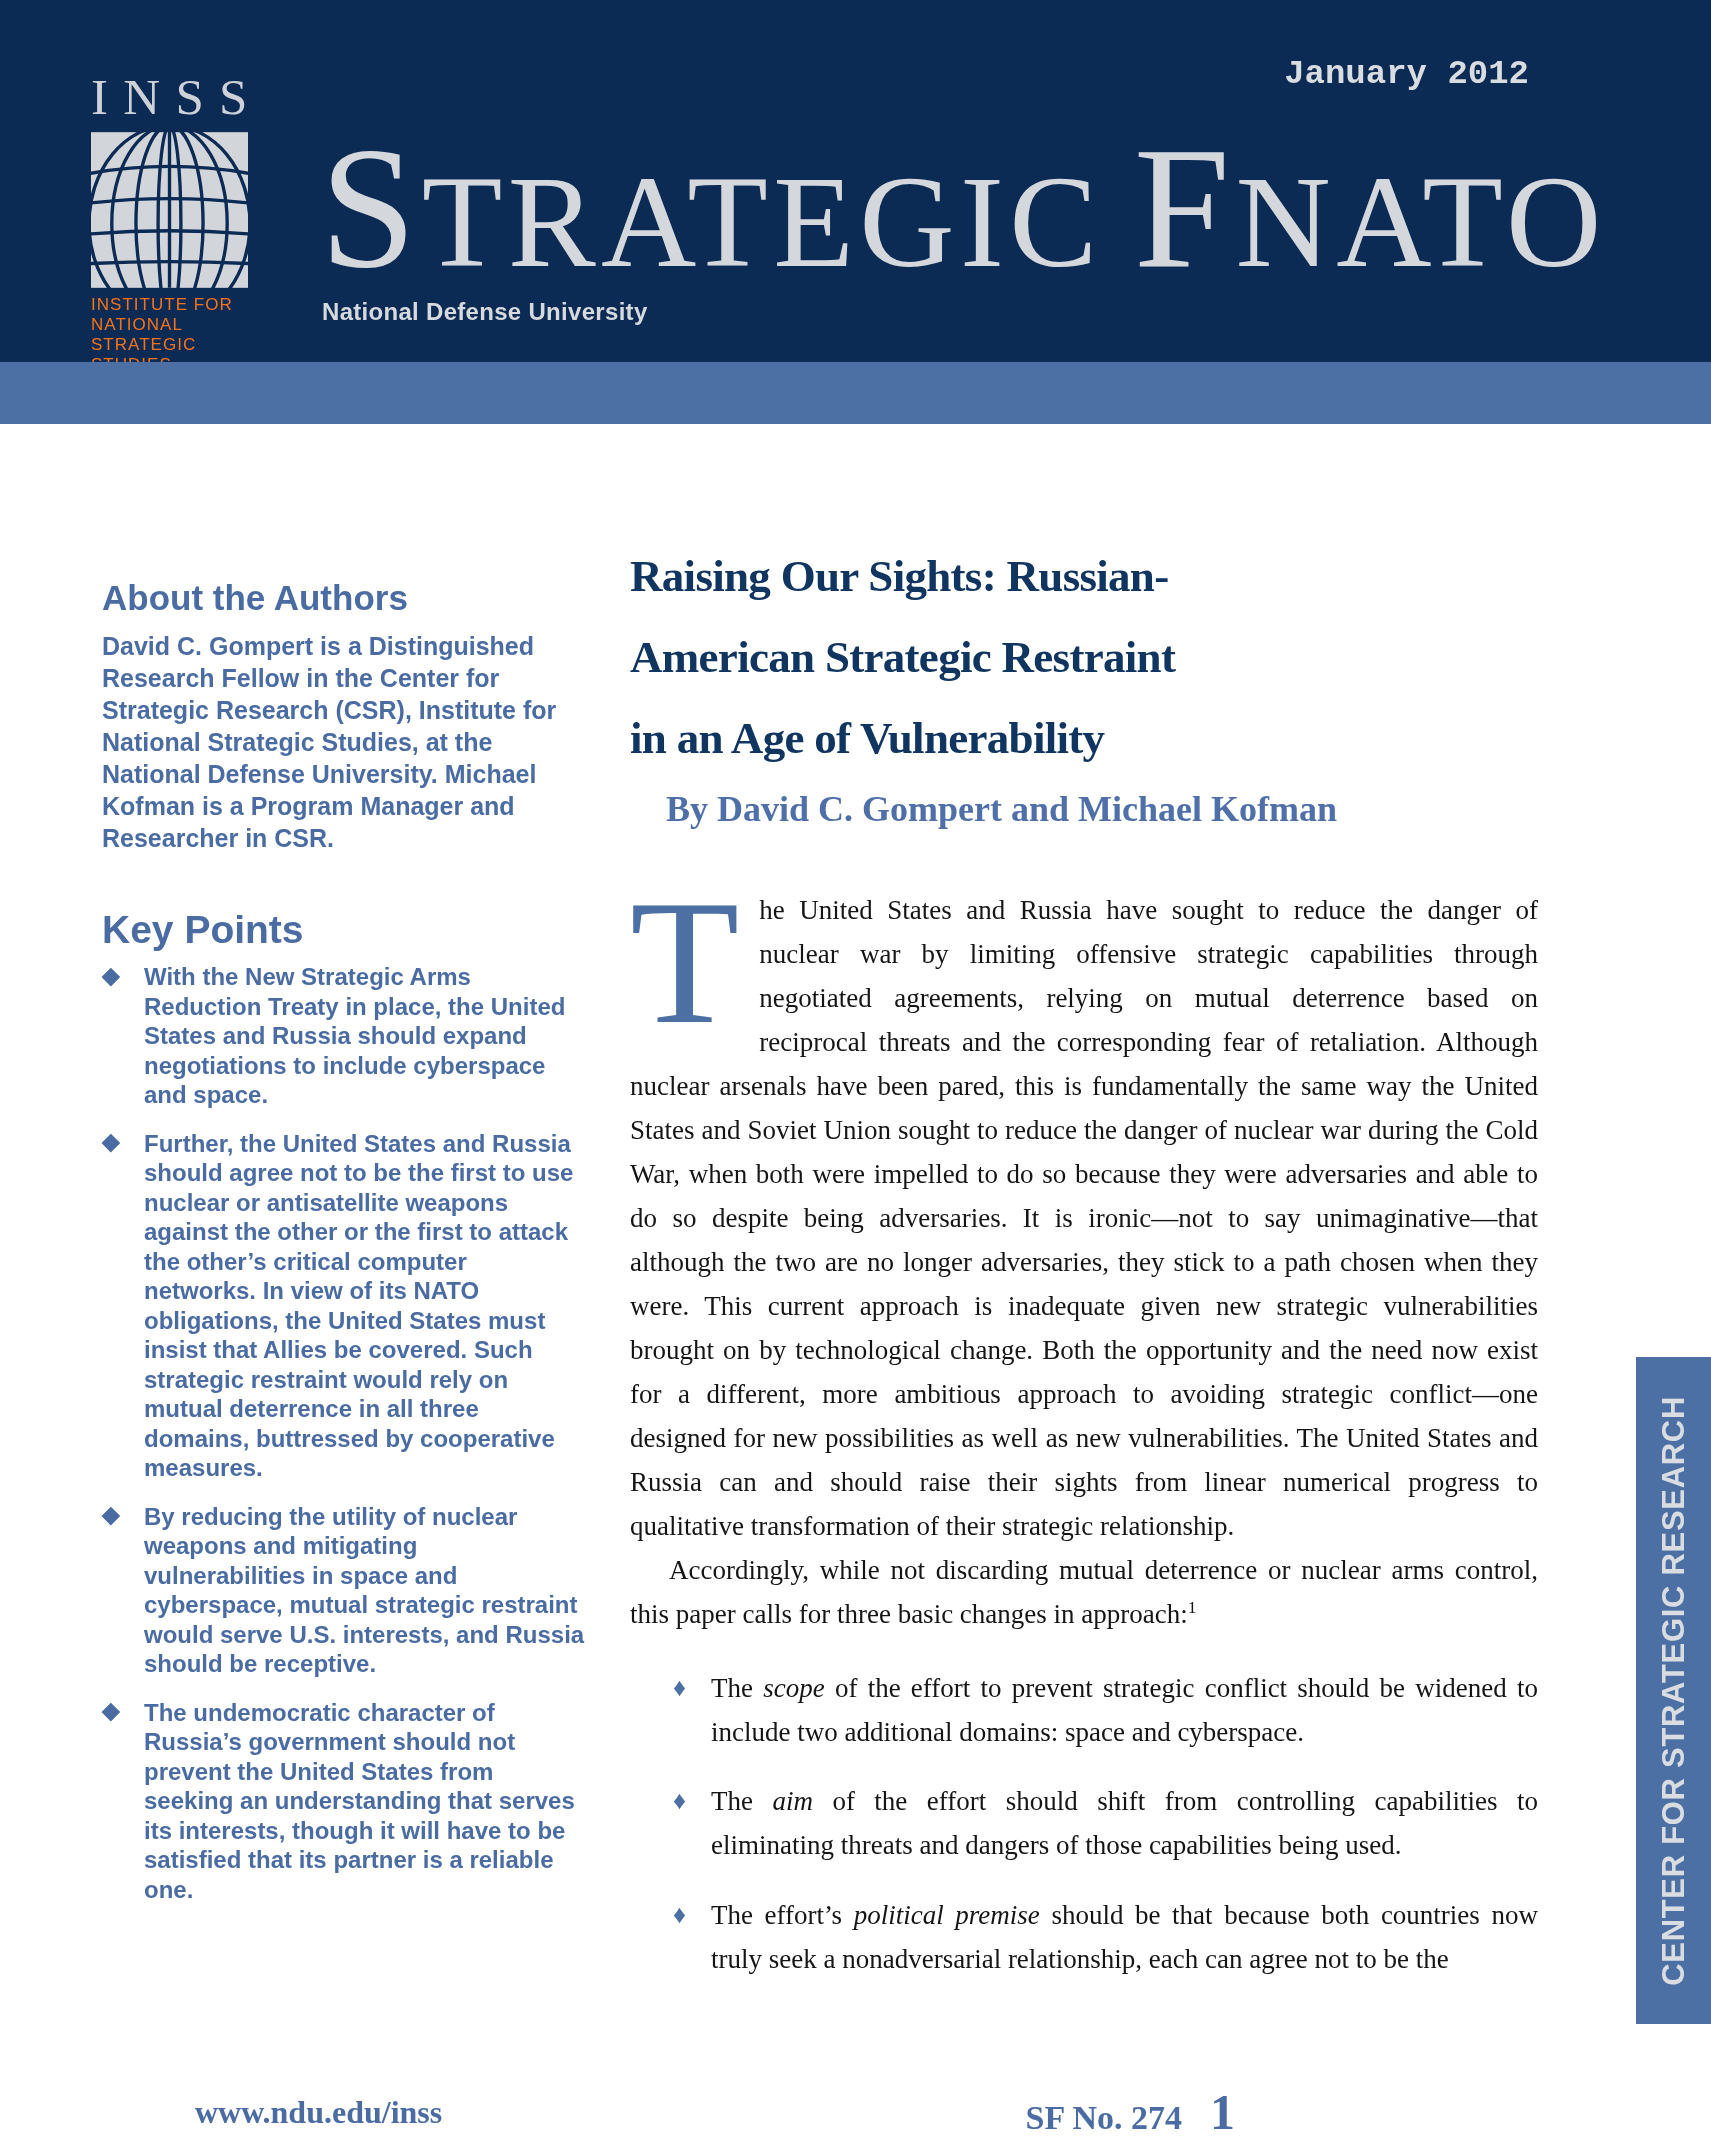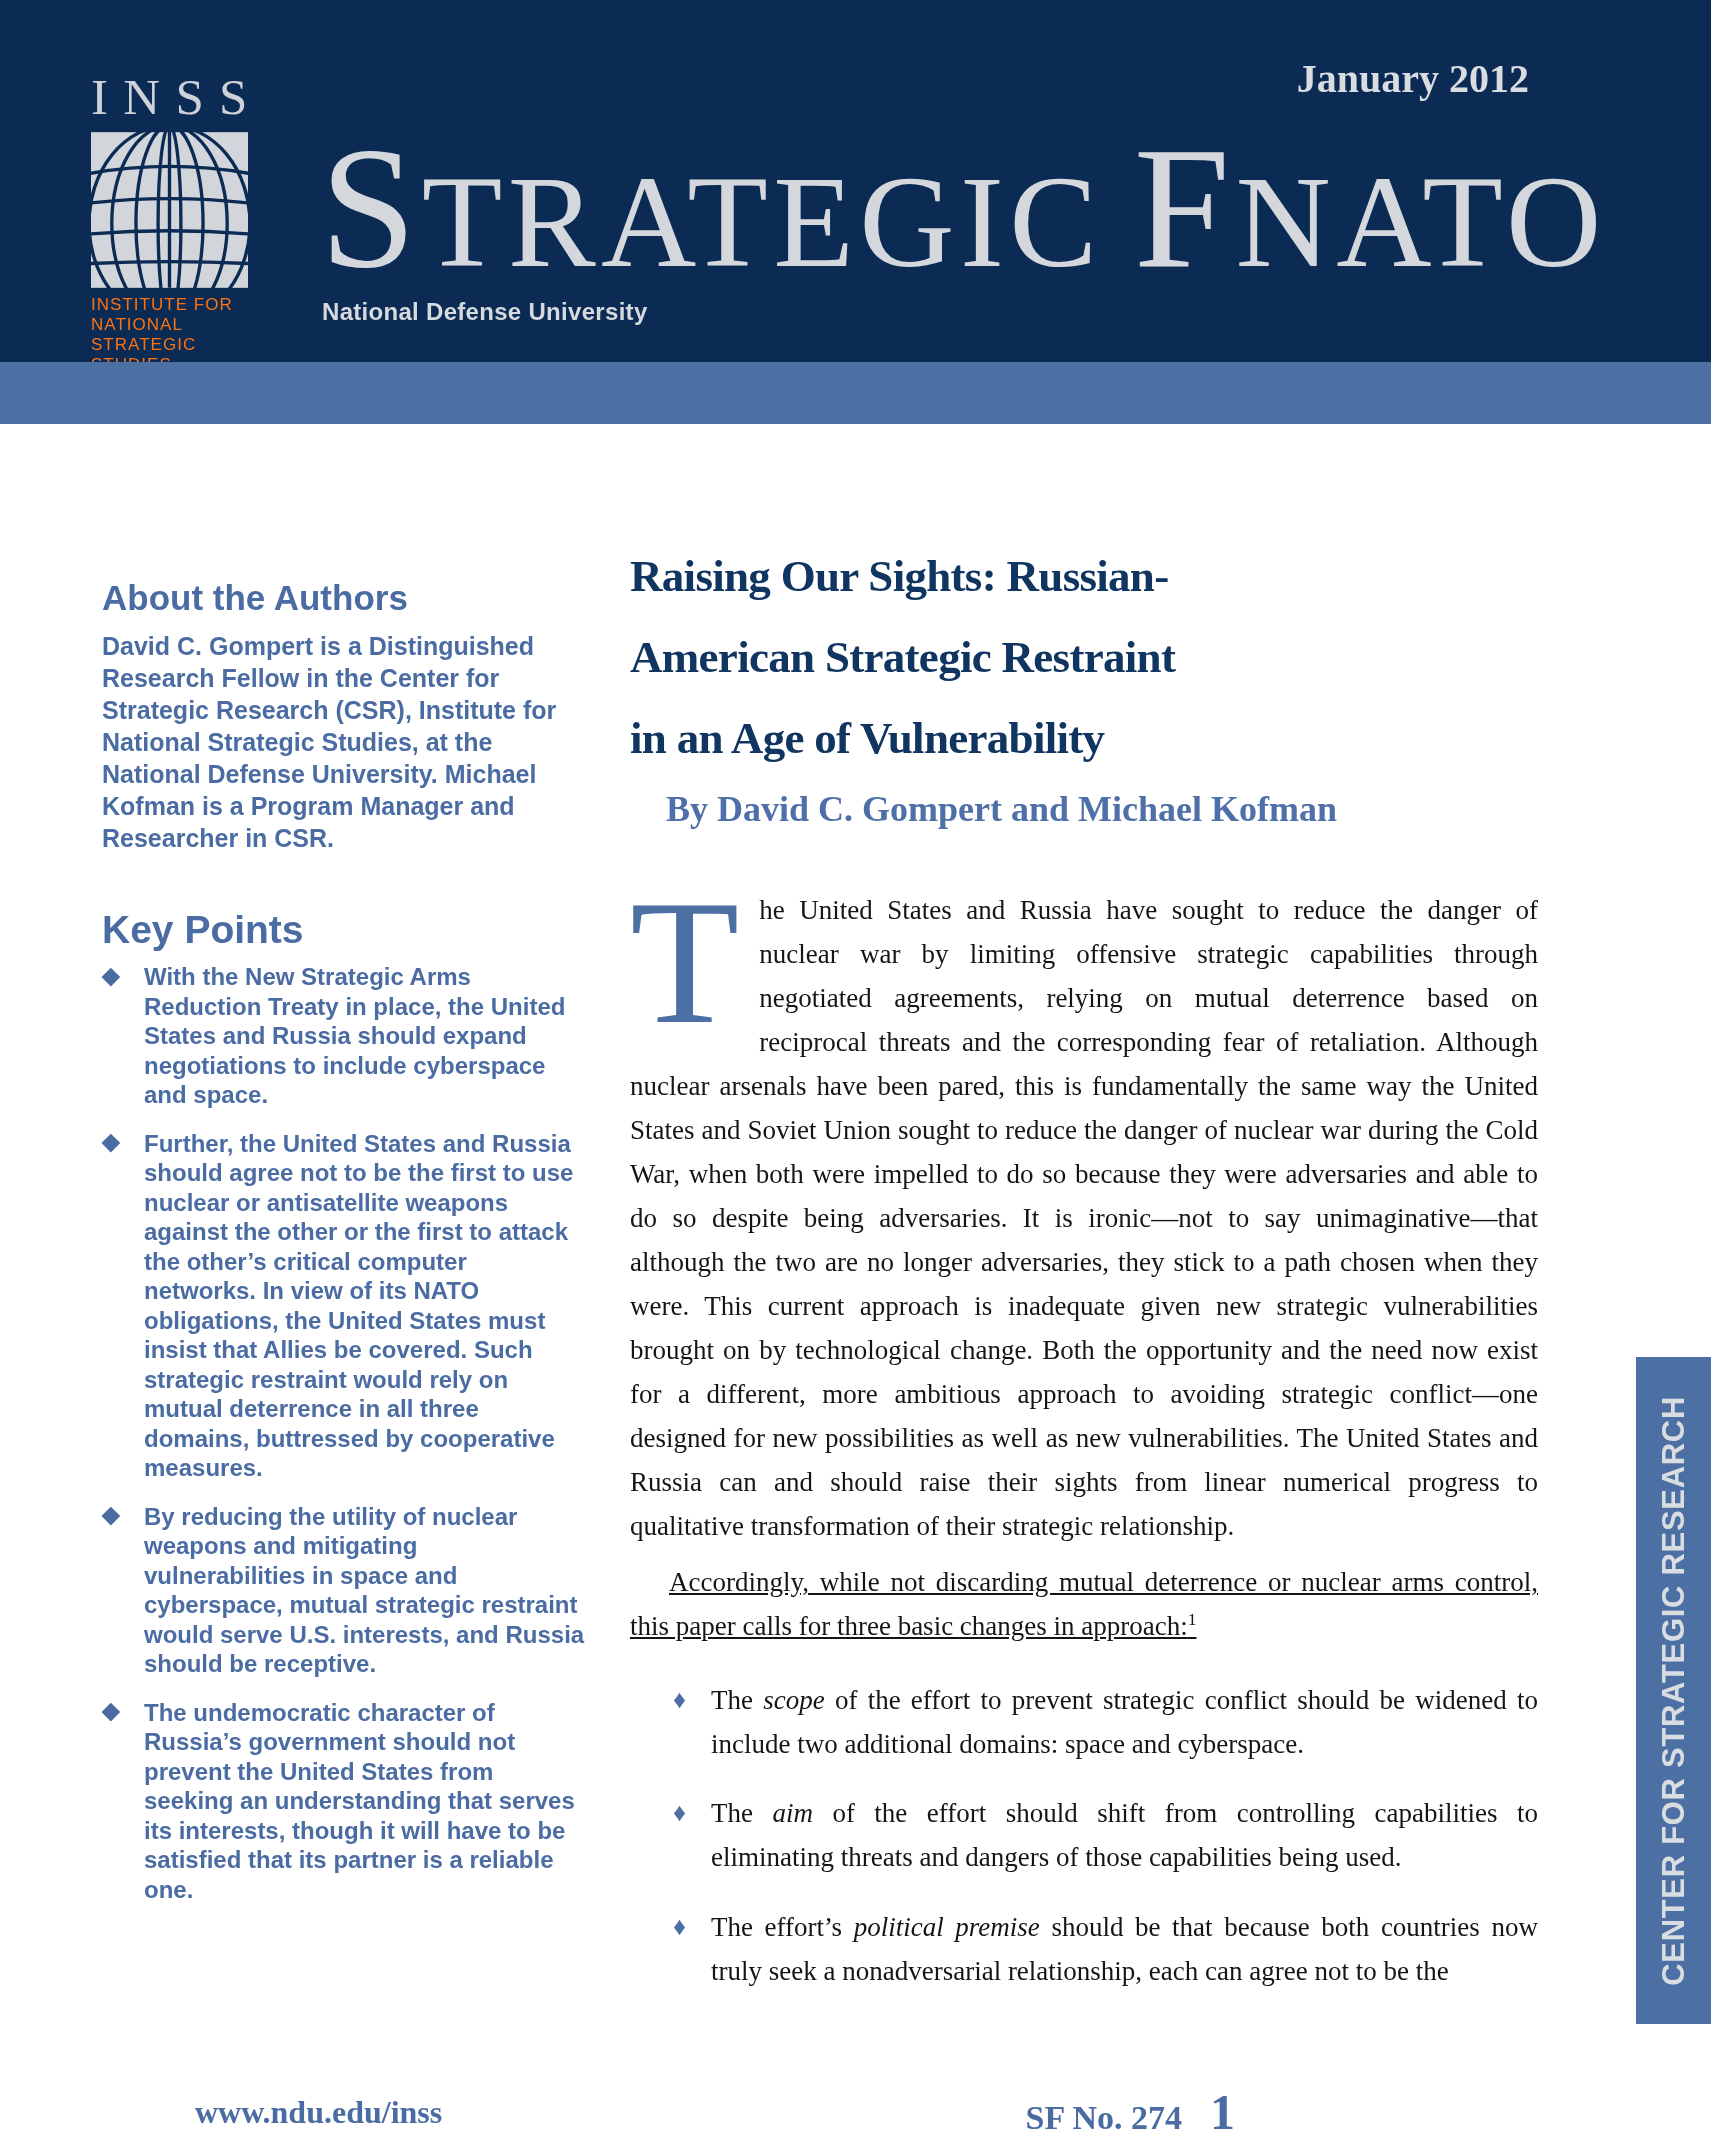--- a/index.html
+++ b/index.html
@@ -5,21 +5,21 @@
   html,body{margin:0;padding:0;background:#666;}
   .page{
     position:relative; width:1712px; height:2151px; background:#ffffff;
     overflow:hidden; font-family:"Liberation Serif", serif;
   }
   
   .header{position:absolute;left:0;top:0;width:1712px;height:362px;background:#0b2b54;}
   .strip{position:absolute;left:0;top:362px;width:1712px;height:62px;background:#4d70a4;}
   .issue-date{
     position:absolute;top:55px;right:183px;
-    font-family:Liberation Serif, serif;font-weight:bold;font-size:40px;color:#d9dce1;
+    font-family:Liberation Mono, monospace;font-weight:bold;font-size:34px;color:#d9dce1;
   }
   .logo-block{position:absolute;left:91px;top:72px;width:161px;}
   .inss-wordmark{
     font-family:"Liberation Serif",serif;font-size:51px;color:#ced2d8;
     letter-spacing:0.30em;line-height:1;
   }
   .globe{display:block;margin-top:9.4px;}
   .inst-line{
     font-family:"Liberation Sans",sans-serif;font-size:17px;color:#f97316;
     letter-spacing:0.06em;line-height:20px;
@@ -49,21 +49,21 @@
   .kp-diamond{position:absolute;left:0;top:-1.3px;font-size:23px;color:#4a6ca3;}
   
   .main{position:absolute;left:630px;top:536px;width:908px;}
   .title{color:#0f3560;font-weight:bold;font-size:45px;line-height:81px;letter-spacing:-0.7px;margin:0;}
   .byline{color:#4f6fa8;font-weight:bold;font-size:36px;line-height:42px;margin-top:9.4px;margin-left:36px;}
   .body-copy{margin-top:58px;color:#151515;font-size:27px;line-height:44px;text-align:justify;}
   .dropcap{
     float:left;color:#4c6fa4;font-size:179px;line-height:128px;height:132px;
     margin:9.4px 20px 0 0;
   }
-  .para2{margin-top:12px;text-indent:39px;text-decoration:underline;}
+  .para2{margin-top:0;text-indent:39px;}
   .fnref{font-size:17.5px;vertical-align:super;line-height:0;}
   .mb-list{list-style:none;margin:29.5px 0 0 0;padding:0;}
   .mb-item{position:relative;padding-left:81px;margin-top:25.5px;font-size:27px;line-height:44px;
     color:#151515;text-align:justify;}
   .mb-diamond{position:absolute;left:43px;top:0;font-size:25.5px;color:#4c6fa4;}
   .mb-em{font-style:italic;}
   
   .vband{
     position:absolute;left:1636px;top:1357px;width:76px;height:667px;background:#4d70a4;
     display:flex;align-items:center;justify-content:center;

